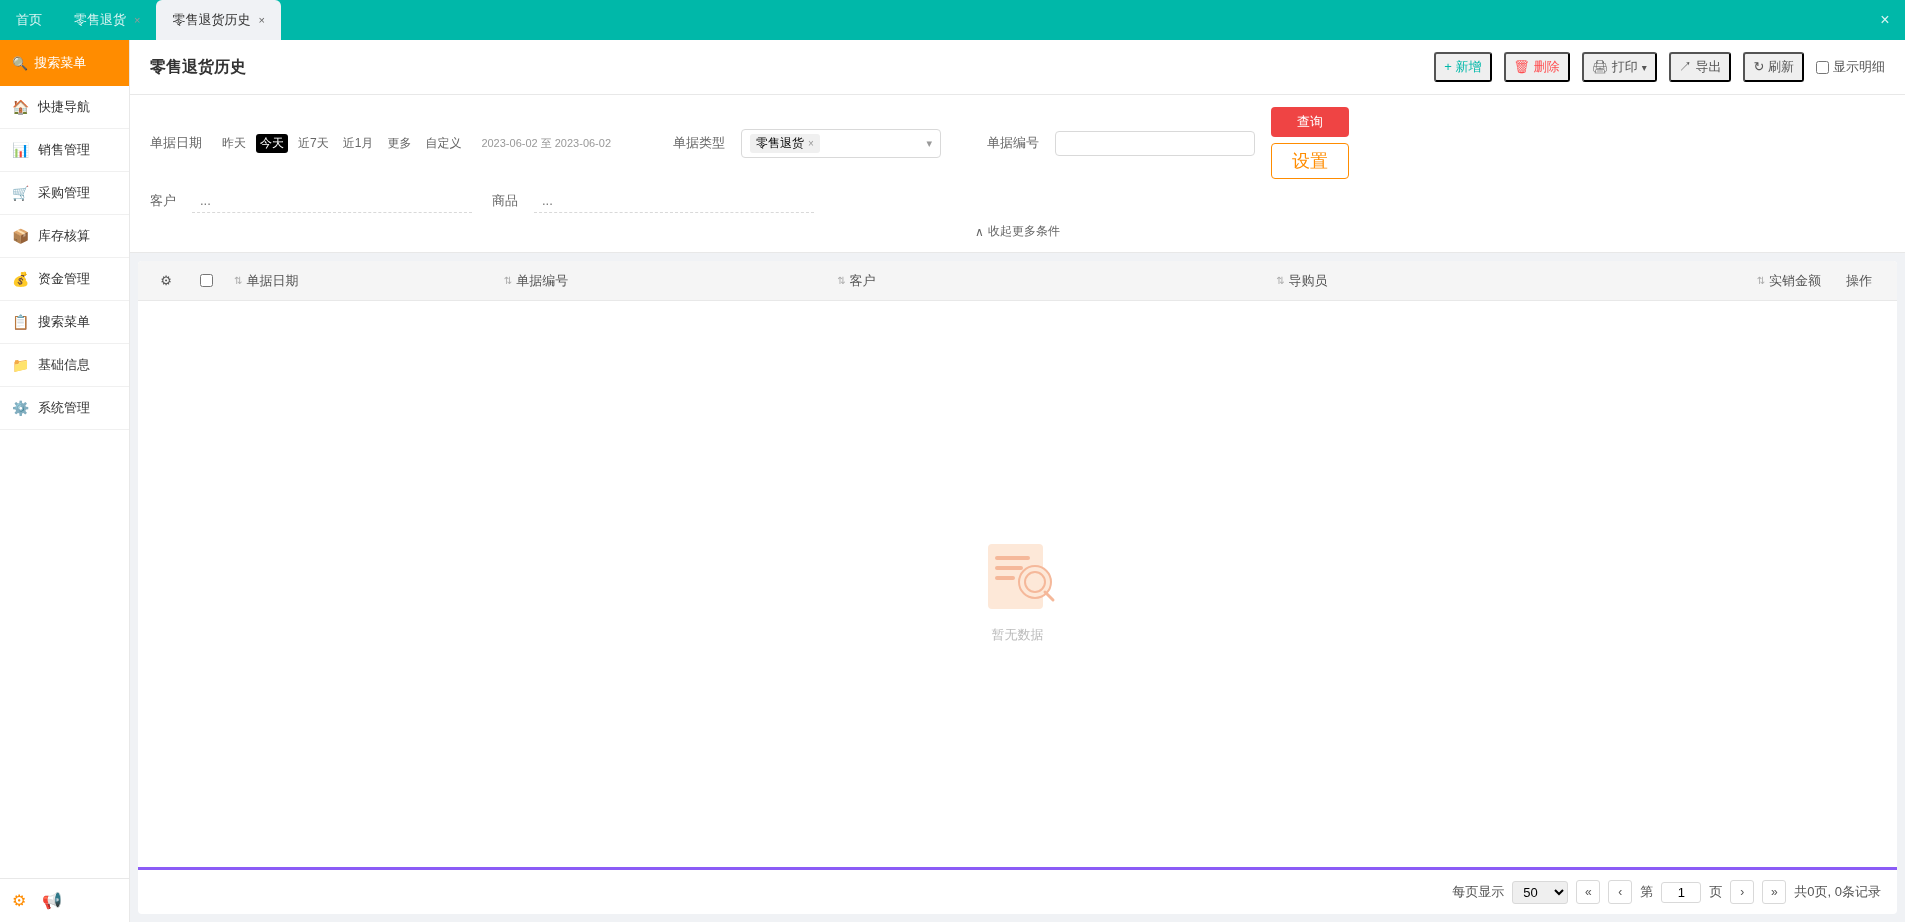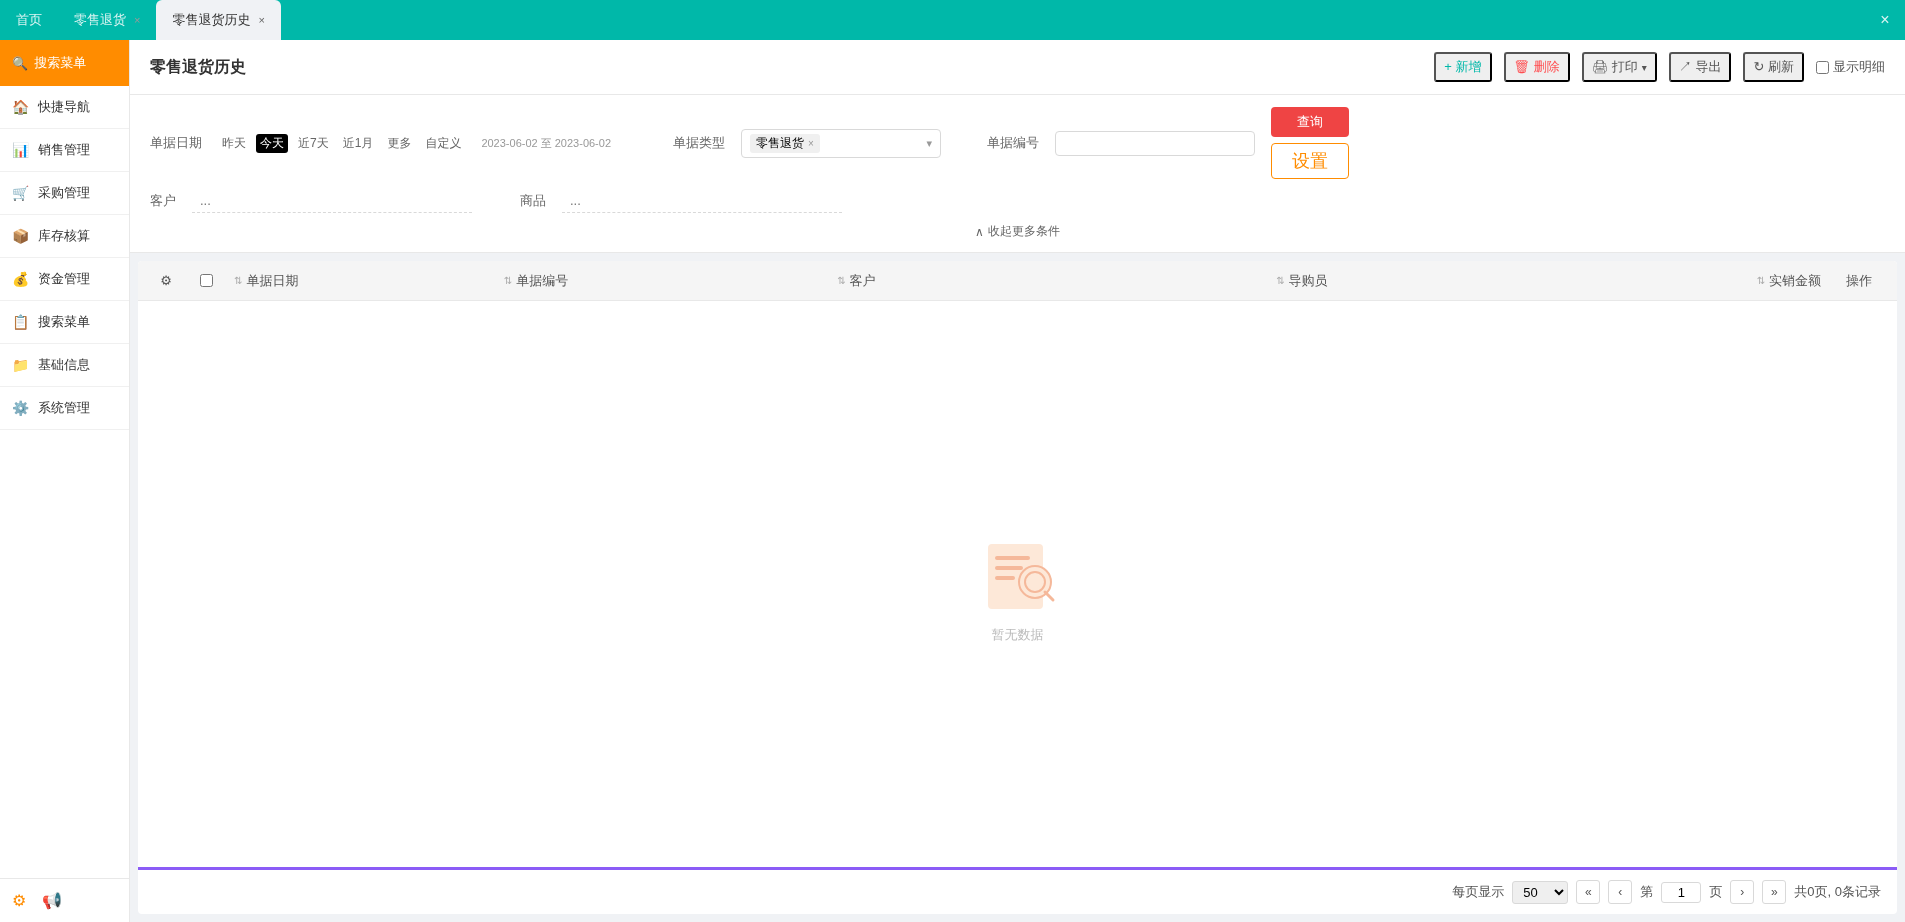--- a/index.html
+++ b/index.html
@@ -493,21 +493,21 @@
           <button class="query-btn">查询</button>
           <button class="settings-btn">设置</button>
         </div>
       </div>
 
       <div class="filter-row">
 
         <span class="filter-label">客户</span>
         <input class="filter-input-dotted" placeholder="..." style="min-width: 280px;">
 
-        <span class="filter-label" style="margin-left:32px;">商品</span>
+        <span class="filter-label" style="margin-left:4px;">商品</span>
         <input class="filter-input-dotted" placeholder="..." style="min-width: 280px;">
       </div>
 
       <div class="collapse-more">
         <span>∧</span>
         <span>收起更多条件</span>
       </div>
     </div>
 
     <div class="table-area">

